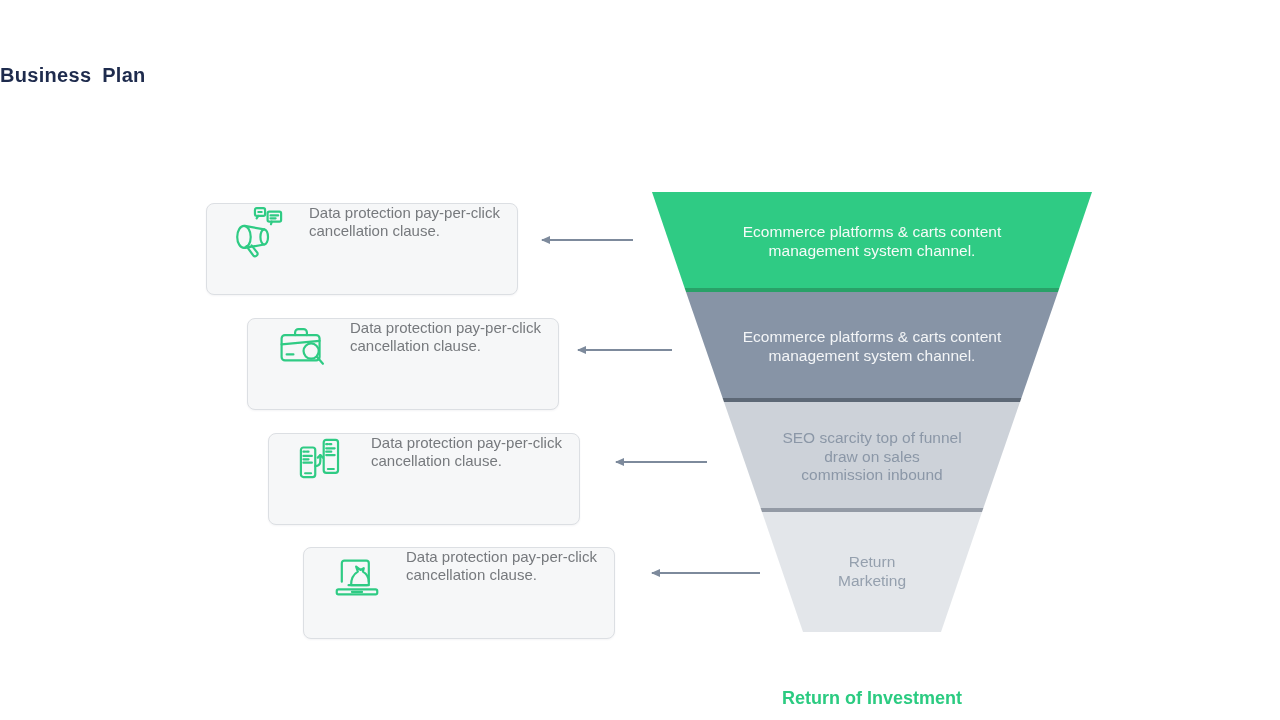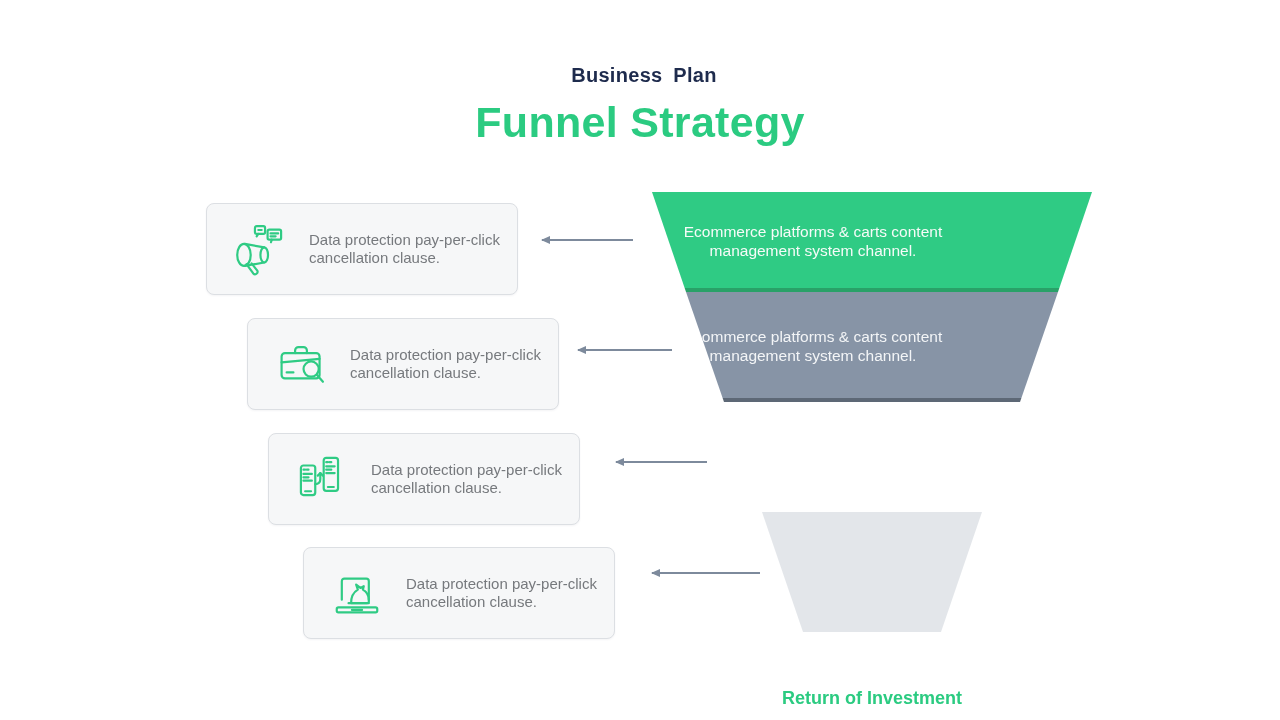--- a/index.html
+++ b/index.html
@@ -4,33 +4,33 @@
 <style>
   * { margin:0; padding:0; box-sizing:border-box; }
   html,body { background:#ffffff; }
   .slide {
     position:relative; width:1280px; height:720px; overflow:hidden;
     background:#ffffff; font-family:"Liberation Sans", sans-serif;
   }
   
   .subtitle {
     position:absolute; top:64px; left:0; right:12px;
-    text-align:center; font-size:20px; font-weight:600;
-    color:#1e2b4d; word-spacing:5px; letter-spacing:.3px;padding-left:20px;
+    text-align:left; font-size:20px; font-weight:600;
+    color:#1e2b4d; word-spacing:5px; letter-spacing:.3px;
   }
   .title {
     position:absolute; top:98px; left:0; right:0;
     text-align:center; font-size:43px; font-weight:800;
     letter-spacing:.3px;
   }
   
   .card {
     position:absolute; width:312px; height:92px;
     background:#f6f7f8; border:1px solid #dcdfe3; border-radius:8px;
-    display:flex; align-items:center; padding-left:26px;
+    display:flex; padding-left:26px;
     box-shadow:0 1px 2px rgba(30,43,77,.05);
   }
   .card-1 { left:206px; top:203px; }
   .card-2 { left:247px; top:318px; }
   .card-3 { left:268px; top:433px; }
   .card-4 { left:303px; top:547px; }
   .card .icon { width:54px; height:54px; flex:0 0 54px; margin-right:22px; }
   .card .icon svg { width:100%; height:100%; }
   .card-text {
     width:212px; font-size:15px; line-height:1.22; color:#76797d;
@@ -44,21 +44,21 @@
     border-right:9px solid #7d8a9c;
   }
   .arrow-1 { left:542px; top:239px; width:91px; }
   .arrow-2 { left:578px; top:349px; width:94px; }
   .arrow-3 { left:616px; top:461px; width:91px; }
   .arrow-4 { left:652px; top:572px; width:108px; }
   
   .funnel { position:absolute; left:652px; top:192px; width:440px; height:440px; }
   .seg {
     position:absolute; left:0; width:440px;
-    display:flex; align-items:center; 
+    display:flex; align-items:center; justify-content:center;
     background:linear-gradient(to bottom,
       var(--seg-color) 0,
       var(--seg-color) calc(100% - 4px),
       var(--seg-edge) calc(100% - 4px),
       var(--seg-edge) 100%);
   }
   .seg-label {
     text-align:center; font-size:15.5px; line-height:1.22;
     color:var(--seg-text);
   }
@@ -75,21 +75,20 @@
   }
   
   .icon svg { fill:none; stroke:#2fcb84; stroke-width:2.6; stroke-linecap:round; stroke-linejoin:round; }
 </style>
 </head>
 <body>
 
 <div class="slide">
 
   <div class="subtitle">Business Plan</div>
-  <div class="title" style="color: rgb(43, 203, 129);">Funnel Strategy</div>
 
   <div class="card card-1">
     <span class="icon">
       <svg viewBox="0 0 64 64">
         <ellipse cx="13" cy="39" rx="8" ry="13"></ellipse>
         <ellipse cx="37" cy="39" rx="4.5" ry="9"></ellipse>
         <path d="M14 26 L37 30 M14 52 L37 48"></path>
         <path d="M16 50 l8 11 a3 3 0 0 0 5 -3 l-7 -9"></path>
         <rect x="26" y="5" width="12" height="9" rx="2"></rect>
         <path d="M30 14 l-2 3 M30 9.5 h4"></path>
@@ -146,20 +145,23 @@
   <div class="arrow arrow-3"></div>
   <div class="arrow arrow-4"></div>
 
   <div class="funnel">
     <div class="seg seg-1" style="--seg-color: #2fcb84; --seg-edge: #29a168; --seg-text: #f6fbf8;">
       <div class="seg-label">Ecommerce platforms &amp; carts content management system channel.</div>
     </div>
     <div class="seg seg-2" style="--seg-color: #8794a6; --seg-edge: #5d6876; --seg-text: #f3f5f7;">
       <div class="seg-label">Ecommerce platforms &amp; carts content management system channel.</div>
     </div>
+    <div class="seg seg-3" style="--seg-color: #cdd2d9; --seg-edge: #939aa5; --seg-text: #8b97a7;">
+      <div class="seg-label">SEO scarcity top of funnel draw on sales commission inbound</div>
+    </div>
     <div class="seg seg-4" style="--seg-color: #e3e6ea; --seg-edge: #e3e6ea; --seg-text: #95a0ae;">
       <div class="seg-label">Return Marketing</div>
     </div>
   </div>
 
   <div class="funnel-caption" style="color: rgb(43, 203, 129);">Return of Investment</div>
 
 </div>
 
 </body></html>

